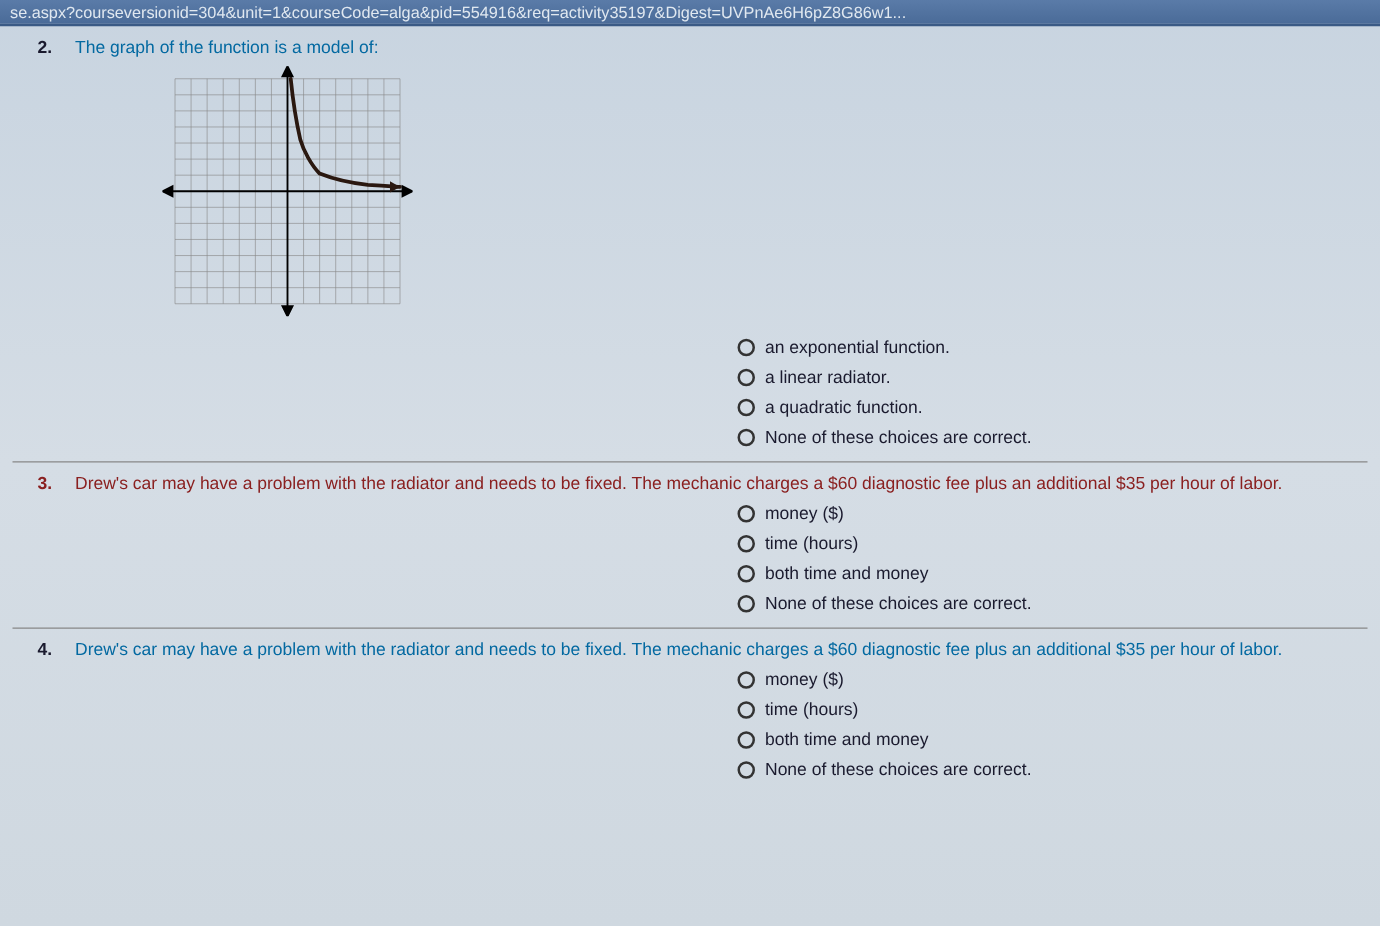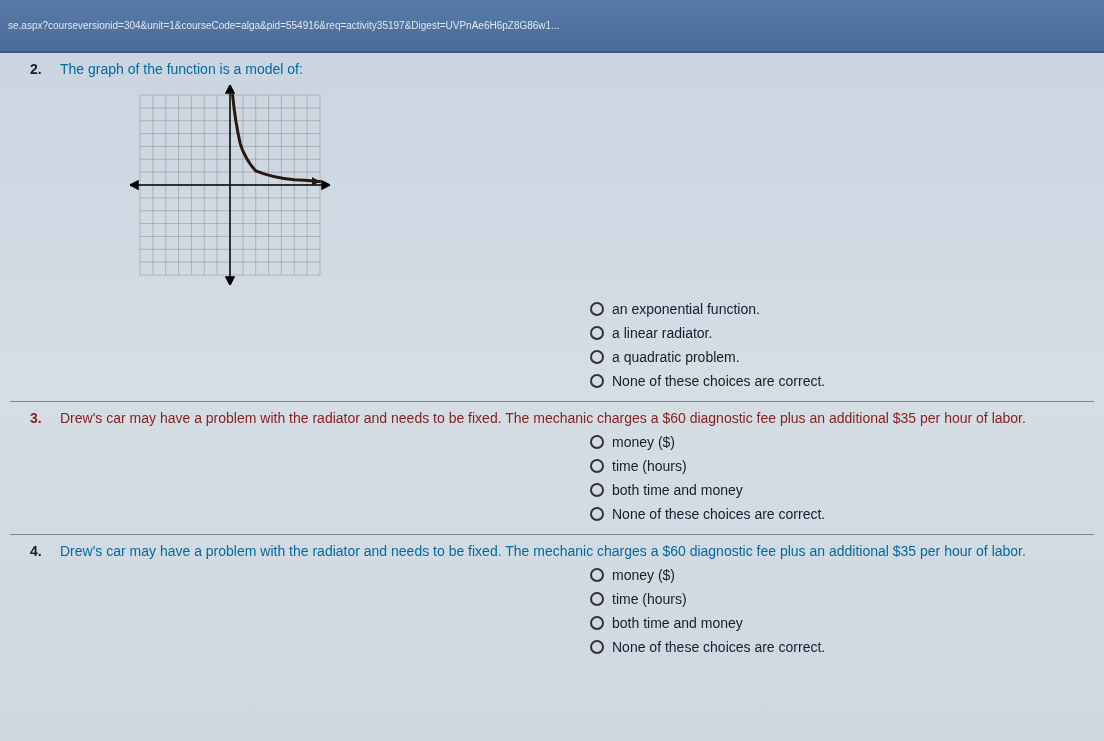--- a/index.html
+++ b/index.html
@@ -8,22 +8,22 @@
     background: linear-gradient(180deg, #c8d4e0 0%, #d5dde5 50%, #cfd8e0 100%);
     font-size: 14px;
     color: #222;
     width: 1104px;
     height: 741px;
     overflow: hidden;
   }
   .url-bar {
     background: linear-gradient(180deg, #5a7ba8 0%, #4a6b98 100%);
     color: #e0e8f0;
-    padding: 20px 8px;
-    font-size: 10px;
+    padding: 2px 8px;
+    font-size: 13px;
     white-space: nowrap;
     overflow: hidden;
     border-bottom: 2px solid #3a5a85;
   }
   .content {
     padding: 0 10px;
   }
   .question {
     border-bottom: 1px solid #888;
     padding: 8px 0 4px 0;
@@ -48,21 +48,21 @@
   }
   svg.graph {
     display: block;
   }
   .options {
     margin-left: 580px;
     padding: 4px 0;
   }
   .option {
     display: flex;
-    align-items: center;
+    align-items: flex-end;
     gap: 8px;
     padding: 4px 0;
     cursor: pointer;
   }
   .radio {
     width: 14px;
     height: 14px;
     border: 2px solid #333;
     border-radius: 50%;
     flex-shrink: 0;
@@ -136,21 +136,21 @@
       <div class="option">
           <span class="radio"></span>
           <span class="opt-label">an exponential function.</span>
         </div>
       <div class="option">
           <span class="radio"></span>
           <span class="opt-label">a linear radiator.</span>
         </div>
       <div class="option">
           <span class="radio"></span>
-          <span class="opt-label">a quadratic problem.</span>
+          <span class="opt-label">a quadratic function.</span>
         </div>
       <div class="option">
           <span class="radio"></span>
           <span class="opt-label">None of these choices are correct.</span>
         </div>
     </div>
   </div>
 
   <div class="question">
     <div class="q-header">

